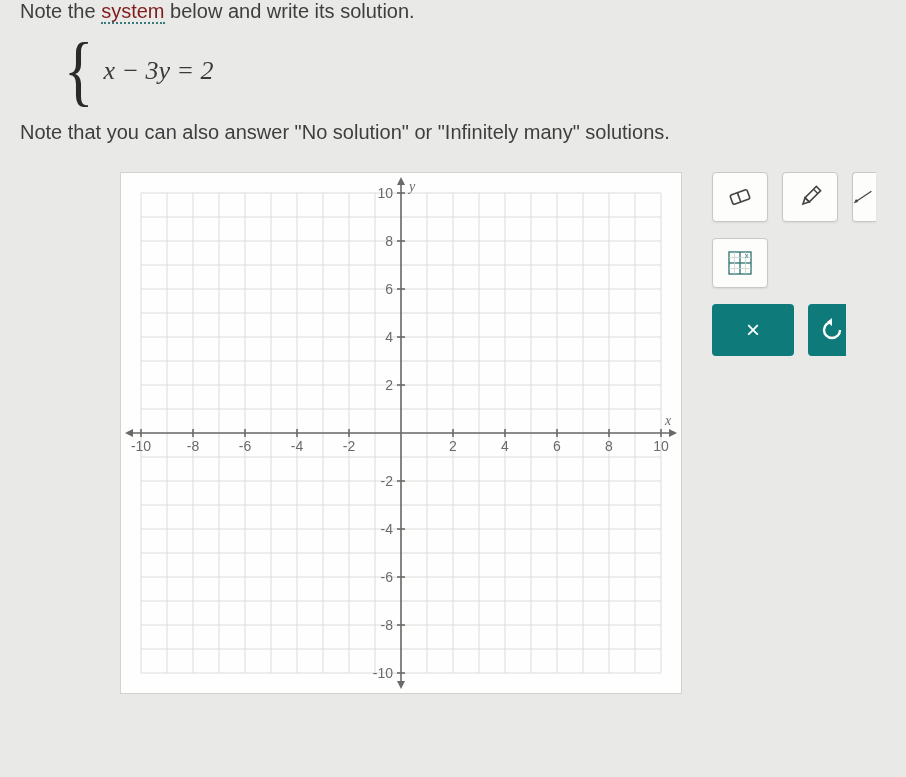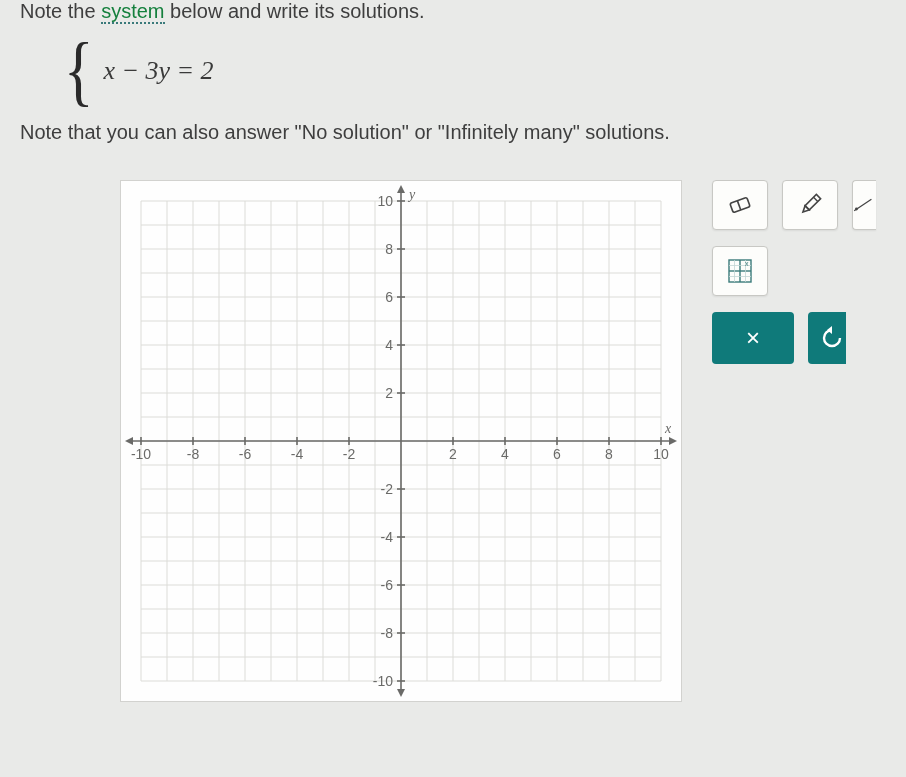--- a/index.html
+++ b/index.html
@@ -11,21 +11,21 @@
     padding: 0 20px 20px 20px;
     color: #3a3a3a;
     position: relative;
   }
   .instruction {
     font-size: 20px;
     color: #3e3e3e;
     margin-bottom: 18px;
   }
   .system-link {
-    color: #15803d;
+    color: #7f1d1d;
     border-bottom: 2px dotted #3a7a7a;
     cursor: pointer;
   }
   .equation-block {
     display: flex;
     align-items: center;
     margin: 10px 0 20px 40px;
     font-family: "Times New Roman", serif;
     font-size: 26px;
     font-style: italic;
@@ -36,21 +36,21 @@
     font-weight: 300;
     line-height: 60px;
     margin-right: 6px;
     color: #2a2a2a;
     transform: scaleX(0.8);
   }
   .eqs { display: flex; flex-direction: column; gap: 14px; justify-content: center; }
   .note {
     font-size: 20px;
     color: #3e3e3e;
-    margin-bottom: 36px;
+    margin-bottom: 28px;
   }
   .main-area {
     display: flex;
     gap: 30px;
     align-items: flex-start;
     padding-left: 100px;
   }
   .graph-wrap {
     background: #fefefe;
     border: 1px solid #d2d2cf;
@@ -105,21 +105,21 @@
     fill: #6a6a68;
   }
   .axis-line { stroke: #6a6a68; stroke-width: 1.6; }
   .grid-line { stroke: #dcdcd8; stroke-width: 1; }
   .axis-label { font: italic 14px "Times New Roman", serif; fill: #6a6a68; }
 </style>
 </head>
 <body>
 
 <div class="instruction">
-  <span>Note the </span><span class="system-link">system</span><span> below and write its solutions.</span>
+  <span>Note the </span><span class="system-link">system</span><span> below and write its solution.</span>
 </div>
 
 <div class="equation-block">
   <div class="brace">{</div>
   <div class="eqs">
     <div>x − 3y = 2</div>
   </div>
 </div>
 
 <div class="note">Note that you can also answer "No solution" or "Infinitely many" solutions.</div>

